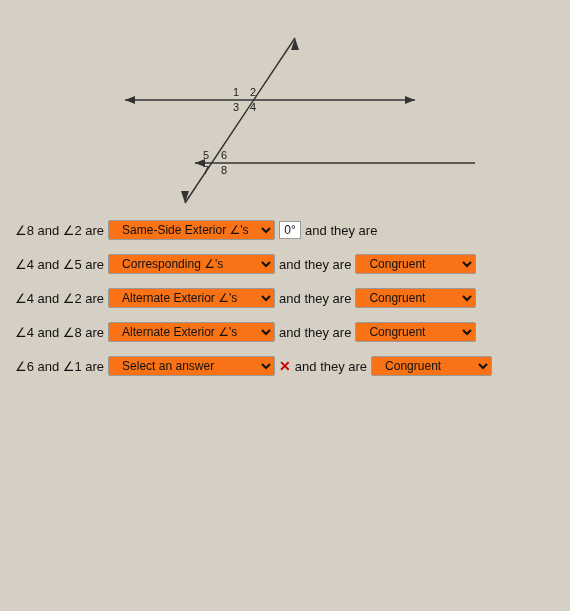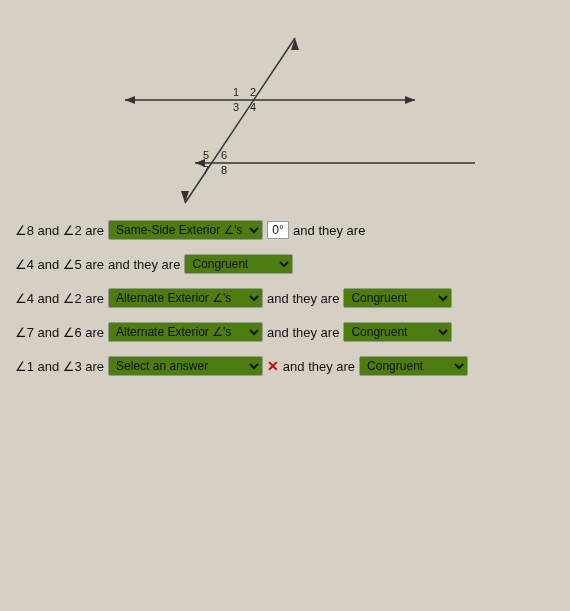--- a/index.html
+++ b/index.html
@@ -37,23 +37,23 @@
       margin-bottom: 14px;
       flex-wrap: wrap;
       gap: 4px;
     }
 
     .problem-row span {
       white-space: nowrap;
     }
 
     select {
-      background: #4d7c0f;
+      background: #f97316;
       border: 1px solid #999;
-      padding: 1px 3px;
+      padding: 1px 9px;
       font-size: 12px;
       border-radius: 2px;
       color: #111;
       cursor: pointer;
     }
 
     .angle-label {
       font-size: 13px;
     }
 
@@ -107,35 +107,36 @@
 
 <div id="rows-container">
 <div class="problem-row">
       <span class="angle-label">∠8 and ∠2 are</span>
       <select><option value="Same-Side Exterior ∠'s">Same-Side Exterior ∠'s</option><option value="Alternate Interior ∠'s">Alternate Interior ∠'s</option><option value="Alternate Exterior ∠'s">Alternate Exterior ∠'s</option><option value="Corresponding ∠'s">Corresponding ∠'s</option><option value="Same-Side Interior ∠'s">Same-Side Interior ∠'s</option></select>
       <span class="degree-box">0°</span>
       <span>and they are</span>
     </div>
     <div class="problem-row">
       <span class="angle-label">∠4 and ∠5 are</span>
+      <select><option value="Same-Side Exterior ∠'s">Same-Side Exterior ∠'s</option><option value="Alternate Interior ∠'s">Alternate Interior ∠'s</option><option value="Alternate Exterior ∠'s">Alternate Exterior ∠'s</option><option value="Corresponding ∠'s" selected="">Corresponding ∠'s</option><option value="Same-Side Interior ∠'s">Same-Side Interior ∠'s</option></select>
       <span>and they are</span>
       <select><option value="Supplementary">Supplementary</option><option value="Congruent" selected="">Congruent</option></select>
     </div>
     <div class="problem-row">
       <span class="angle-label">∠4 and ∠2 are</span>
       <select><option value="Same-Side Exterior ∠'s">Same-Side Exterior ∠'s</option><option value="Alternate Interior ∠'s">Alternate Interior ∠'s</option><option value="Alternate Exterior ∠'s" selected="">Alternate Exterior ∠'s</option><option value="Corresponding ∠'s">Corresponding ∠'s</option><option value="Same-Side Interior ∠'s">Same-Side Interior ∠'s</option></select>
       <span>and they are</span>
       <select><option value="Supplementary">Supplementary</option><option value="Congruent" selected="">Congruent</option></select>
     </div>
     <div class="problem-row">
-      <span class="angle-label">∠7 and ∠6 are</span>
+      <span class="angle-label">∠4 and ∠8 are</span>
       <select><option value="Same-Side Exterior ∠'s">Same-Side Exterior ∠'s</option><option value="Alternate Interior ∠'s">Alternate Interior ∠'s</option><option value="Alternate Exterior ∠'s" selected="">Alternate Exterior ∠'s</option><option value="Corresponding ∠'s">Corresponding ∠'s</option><option value="Same-Side Interior ∠'s">Same-Side Interior ∠'s</option></select>
       <span>and they are</span>
       <select><option value="Supplementary">Supplementary</option><option value="Congruent" selected="">Congruent</option></select>
     </div>
     <div class="problem-row">
-      <span class="angle-label">∠1 and ∠3 are</span>
+      <span class="angle-label">∠6 and ∠1 are</span>
       <select><option value="Select an answer">Select an answer</option><option value="Same-Side Exterior ∠'s">Same-Side Exterior ∠'s</option><option value="Alternate Interior ∠'s">Alternate Interior ∠'s</option><option value="Alternate Exterior ∠'s">Alternate Exterior ∠'s</option><option value="Corresponding ∠'s">Corresponding ∠'s</option><option value="Same-Side Interior ∠'s">Same-Side Interior ∠'s</option></select>
       <span style="color: rgb(204, 0, 0); font-weight: bold; font-size: 14px;">✕</span>
       <span>and they are</span>
       <select><option value="Supplementary">Supplementary</option><option value="Congruent" selected="">Congruent</option></select>
     </div>
   </div>
 
 </body></html>

